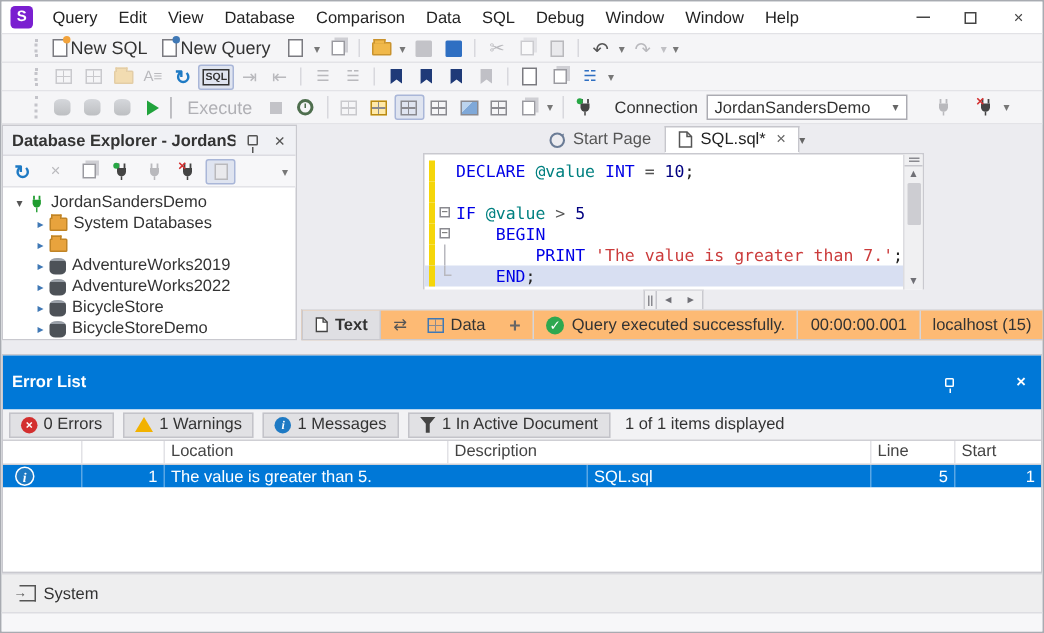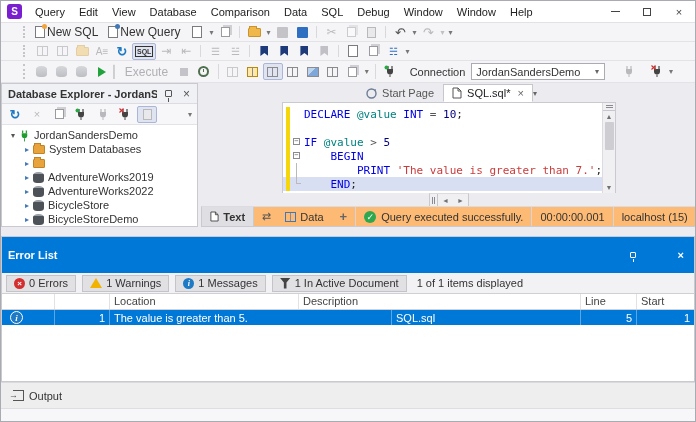--- a/index.html
+++ b/index.html
@@ -643,18 +643,18 @@
             <span class="el-c c-col num-r">1</span>
           </div>
         </div>
       <div class="el-empty"></div>
     </div>
   </div>
 
   <div class="outputbar">
     <span class="out-tab">
       <span class="out-ico"></span>
-      <span>Output</span>
+      <span>System</span>
     </span>
   </div>
   <div class="bottomstrip"></div>
 
 </div>
 
 </body></html>

